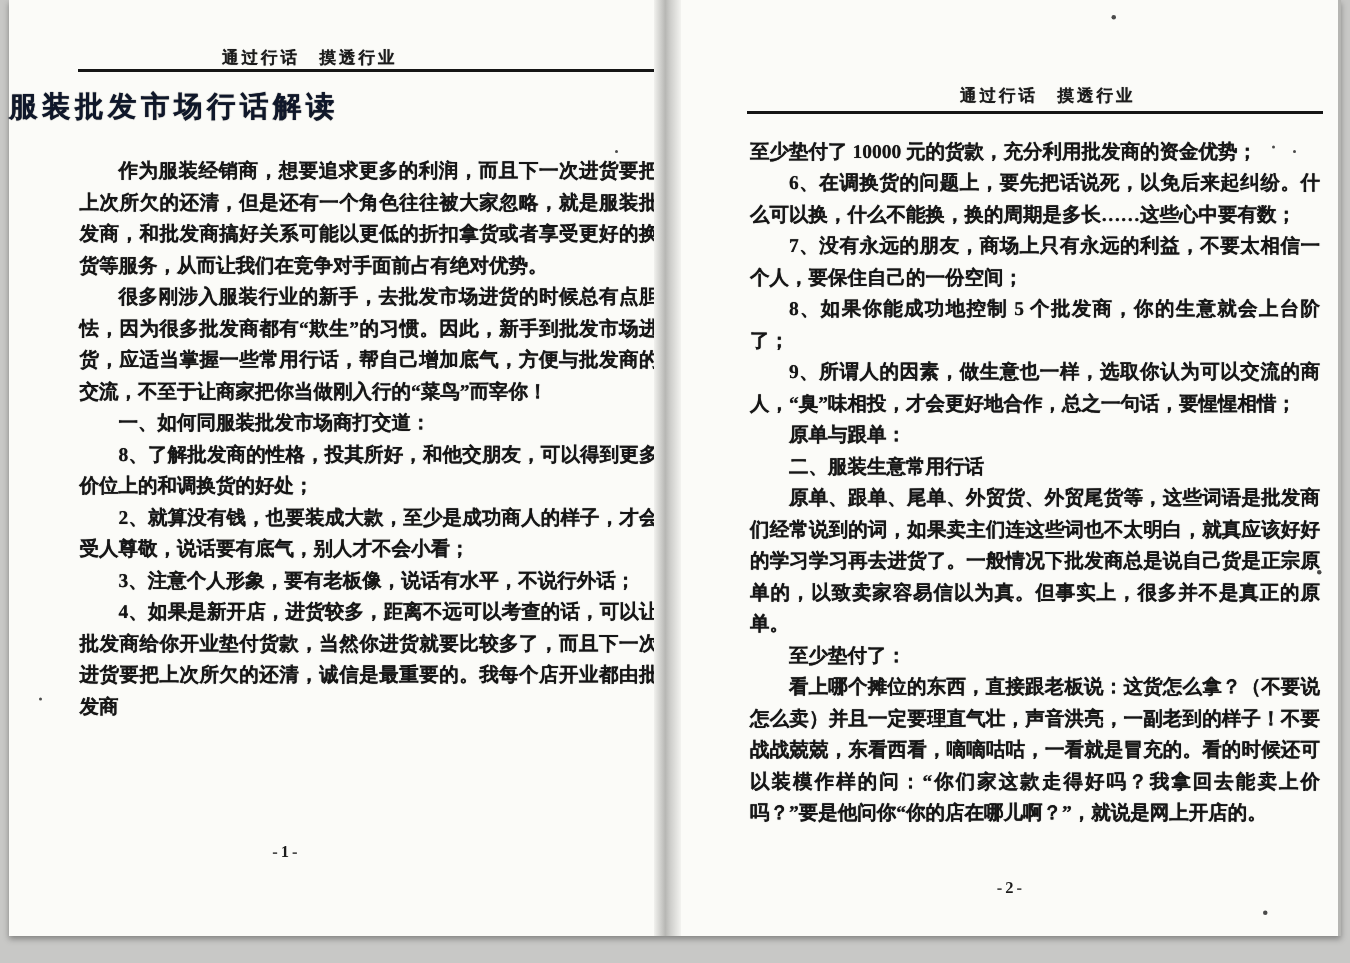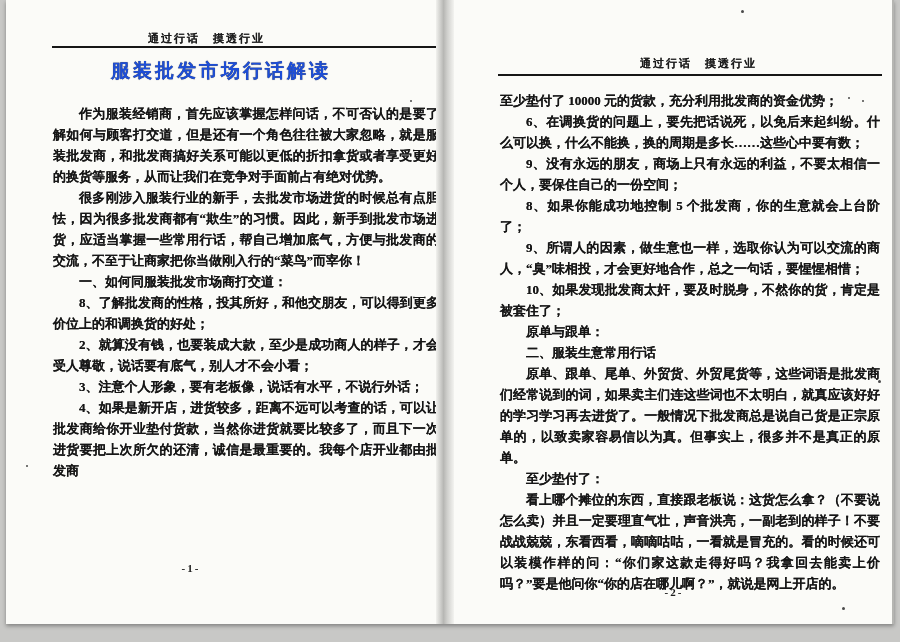--- a/index.html
+++ b/index.html
@@ -23,22 +23,22 @@
   .runhead{
     position:absolute;font-size:11px;font-weight:bold;color:#1c1c1c;
     letter-spacing:2px;white-space:nowrap;text-shadow:0 0 .5px #444;
   }
   .page-left .runhead{left:142px;top:31px;}
   .page-right .runhead{left:186px;top:56px;}
   .rule{position:absolute;background:#161616;height:2px;}
   .page-left .rule{left:46px;top:46px;width:386px;}
   .page-right .rule{left:44px;top:74px;width:384px;height:1.6px;}
   .title{
-    position:absolute;left:0;right:0;top:58px;text-align:center;
-    font-size:19px;font-weight:bold;letter-spacing:3px;color:#1d4ed8;
+    position:absolute;left:0;right:0;top:58px;
+    font-size:19px;font-weight:bold;letter-spacing:3px;color:#0f172a;
     text-shadow:0 0 .7px #222;
   }
   .body{
     position:absolute;font-size:13px;font-weight:bold;line-height:21px;
     text-align:justify;color:#161616;text-shadow:0 0 .5px #3a3a3a;
   }
   .page-left .body{left:47px;top:103px;width:386px;}
   .page-right .body{left:46px;top:90px;width:380px;}
   .body p{margin:0;}
   .body p.indent{text-indent:2em;}
@@ -54,43 +54,42 @@
 </head>
 <body>
 
 <div class="spread">
 
   <div class="page page-left">
     <div class="runhead">通过行话　摸透行业</div>
     <div class="rule"></div>
     <div class="title">服装批发市场行话解读</div>
     <div class="body">
-      <p class="indent">作为服装经销商，首先应该掌握怎样问话，不可否认的是要了解如何与顾客打交道，但是还有一个角色往往被大家忽略，就是服装批发商，和批发商搞好关系可能以更低的折扣拿货或者享受更好的换货等服务，从而让我们在竞争对手面前占有绝对优势。</p>
+      <p class="indent">作为服装经销商，想要追求更多的利润，而且下一次进货要把上次所欠的还清，但是还有一个角色往往被大家忽略，就是服装批发商，和批发商搞好关系可能以更低的折扣拿货或者享受更好的换货等服务，从而让我们在竞争对手面前占有绝对优势。</p>
       <p class="indent">很多刚涉入服装行业的新手，去批发市场进货的时候总有点胆怯，因为很多批发商都有“欺生”的习惯。因此，新手到批发市场进货，应适当掌握一些常用行话，帮自己增加底气，方便与批发商的交流，不至于让商家把你当做刚入行的“菜鸟”而宰你！</p>
       <p class="indent">一、如何同服装批发市场商打交道：</p>
       <p class="indent">8、了解批发商的性格，投其所好，和他交朋友，可以得到更多价位上的和调换货的好处；</p>
       <p class="indent">2、就算没有钱，也要装成大款，至少是成功商人的样子，才会受人尊敬，说话要有底气，别人才不会小看；</p>
       <p class="indent">3、注意个人形象，要有老板像，说话有水平，不说行外话；</p>
       <p class="indent">4、如果是新开店，进货较多，距离不远可以考查的话，可以让批发商给你开业垫付货款，当然你进货就要比较多了，而且下一次进货要把上次所欠的还清，诚信是最重要的。我每个店开业都由批发商</p>
     </div>
     <div class="pnum">-1-</div>
   </div>
 
   <div class="gutter"></div>
 
   <div class="page page-right">
     <div class="runhead">通过行话　摸透行业</div>
     <div class="rule"></div>
     <div class="body">
       <p>至少垫付了 10000 元的货款，充分利用批发商的资金优势；</p>
       <p class="indent">6、在调换货的问题上，要先把话说死，以免后来起纠纷。什么可以换，什么不能换，换的周期是多长……这些心中要有数；</p>
-      <p class="indent">9、没有永远的朋友，商场上只有永远的利益，不要太相信一个人，要保住自己的一份空间；</p>
+      <p class="indent">7、没有永远的朋友，商场上只有永远的利益，不要太相信一个人，要保住自己的一份空间；</p>
       <p class="indent">8、如果你能成功地控制 5 个批发商，你的生意就会上台阶了；</p>
       <p class="indent">9、所谓人的因素，做生意也一样，选取你认为可以交流的商人，“臭”味相投，才会更好地合作，总之一句话，要惺惺相惜；</p>
-      <p class="indent">10、如果发现批发商太奸，要及时脱身，不然你的货，肯定是被套住了；</p>
       <p class="indent">原单与跟单：</p>
       <p class="indent">二、服装生意常用行话</p>
       <p class="indent">原单、跟单、尾单、外贸货、外贸尾货等，这些词语是批发商们经常说到的词，如果卖主们连这些词也不太明白，就真应该好好的学习学习再去进货了。一般情况下批发商总是说自己货是正宗原单的，以致卖家容易信以为真。但事实上，很多并不是真正的原单。</p>
       <p class="indent">至少垫付了：</p>
       <p class="indent">看上哪个摊位的东西，直接跟老板说：这货怎么拿？（不要说怎么卖）并且一定要理直气壮，声音洪亮，一副老到的样子！不要战战兢兢，东看西看，嘀嘀咕咕，一看就是冒充的。看的时候还可以装模作样的问：“你们家这款走得好吗？我拿回去能卖上价吗？”要是他问你“你的店在哪儿啊？”，就说是网上开店的。</p>
     </div>
     <div class="pnum">-2-</div>
     <div class="edge-right"></div>
   </div>
 

